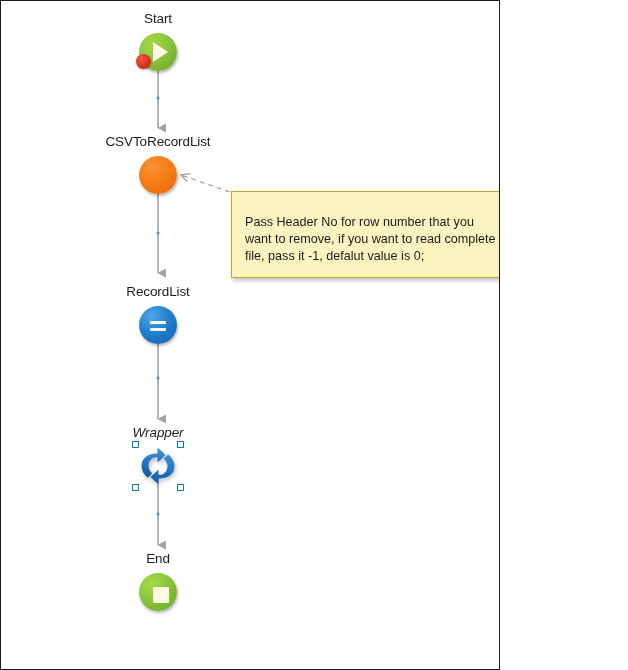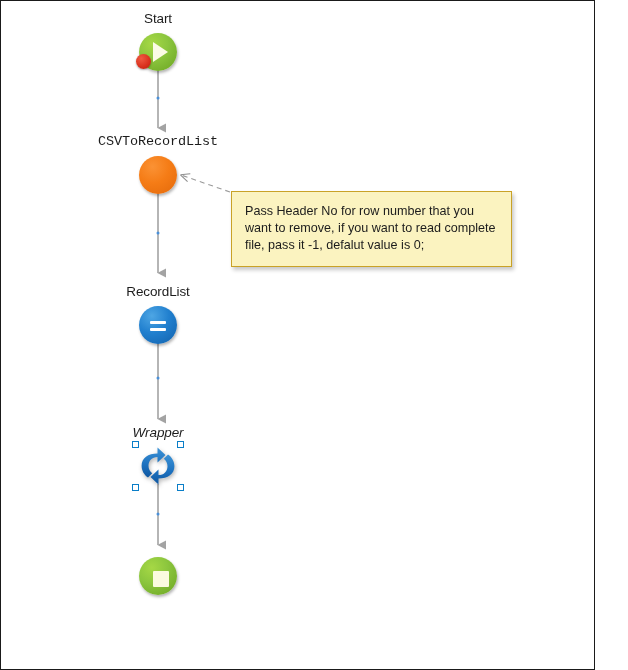--- a/index.html
+++ b/index.html
@@ -6,21 +6,21 @@
   html, body {
     margin: 0;
     padding: 0;
     background: #ffffff;
   }
   body {
     font-family: "Liberation Sans", sans-serif;
   }
   #canvas {
     position: relative;
-    width: 595px;
+    width: 500px;
     height: 670px;
     background: #ffffff;
     border: 1px solid #1a1a1a;
     box-sizing: border-box;
     overflow: hidden;
   }
   
   #connectors {
     position: absolute;
     left: 0;
@@ -136,21 +136,21 @@
   .handle.br { right: -4px; bottom: -3px; }
   
   #note {
     position: absolute;
     left: 230px;
     top: 190px;
     width: 281px;
     box-sizing: border-box;
     background: #fbf3c0;
     border: 1px solid #c9a227;
-    padding: 11px 13px 12px 13px;
+    padding: 22px 13px 12px 13px;
     box-shadow: 2px 3px 4px rgba(0,0,0,0.22);
   }
   #note .note-text {
     font-size: 12.6px;
     line-height: 17px;
     color: #1c1c1c;
   }
 </style>
 </head>
 <body>
@@ -194,21 +194,21 @@
 
   <div class="node" style="left:157px; top:10px;">
     <div class="node-label">Start</div>
     <div class="node-icon-wrap">
       <div class="circ circ-start"></div>
       <div class="play-tri"></div>
       <div class="red-dot"></div>
     </div>
   </div>
 
-  <div class="node" style="left:157px; top:133px;font-family:Liberation Mono, monospace;">
+  <div class="node" style="left:157px; top:133px;">
     <div class="node-label">CSVToRecordList</div>
     <div class="node-icon-wrap">
       <div class="circ circ-orange"></div>
     </div>
   </div>
 
   <div class="node" style="left:157px; top:283px;">
     <div class="node-label">RecordList</div>
     <div class="node-icon-wrap">
       <div class="circ circ-blue">
@@ -245,20 +245,21 @@
                  C36.4,28.0 29.9,32.5 20.5,32.5 Z" fill="url(#loopGrad)"></path>
       </svg>
       <div class="handle tl"></div>
       <div class="handle tr"></div>
       <div class="handle bl"></div>
       <div class="handle br"></div>
     </div>
   </div>
 
   <div class="node" style="left:157px; top:550px;">
+    <div class="node-label">End</div>
     <div class="node-icon-wrap">
       <div class="circ circ-end">
         <div class="stop-sq"></div>
       </div>
     </div>
   </div>
 
   <div id="note">
     <div class="note-text">Pass Header No for row number that you want to remove, if you want to read complete file, pass it -1, defalut value is 0;</div>
   </div>

